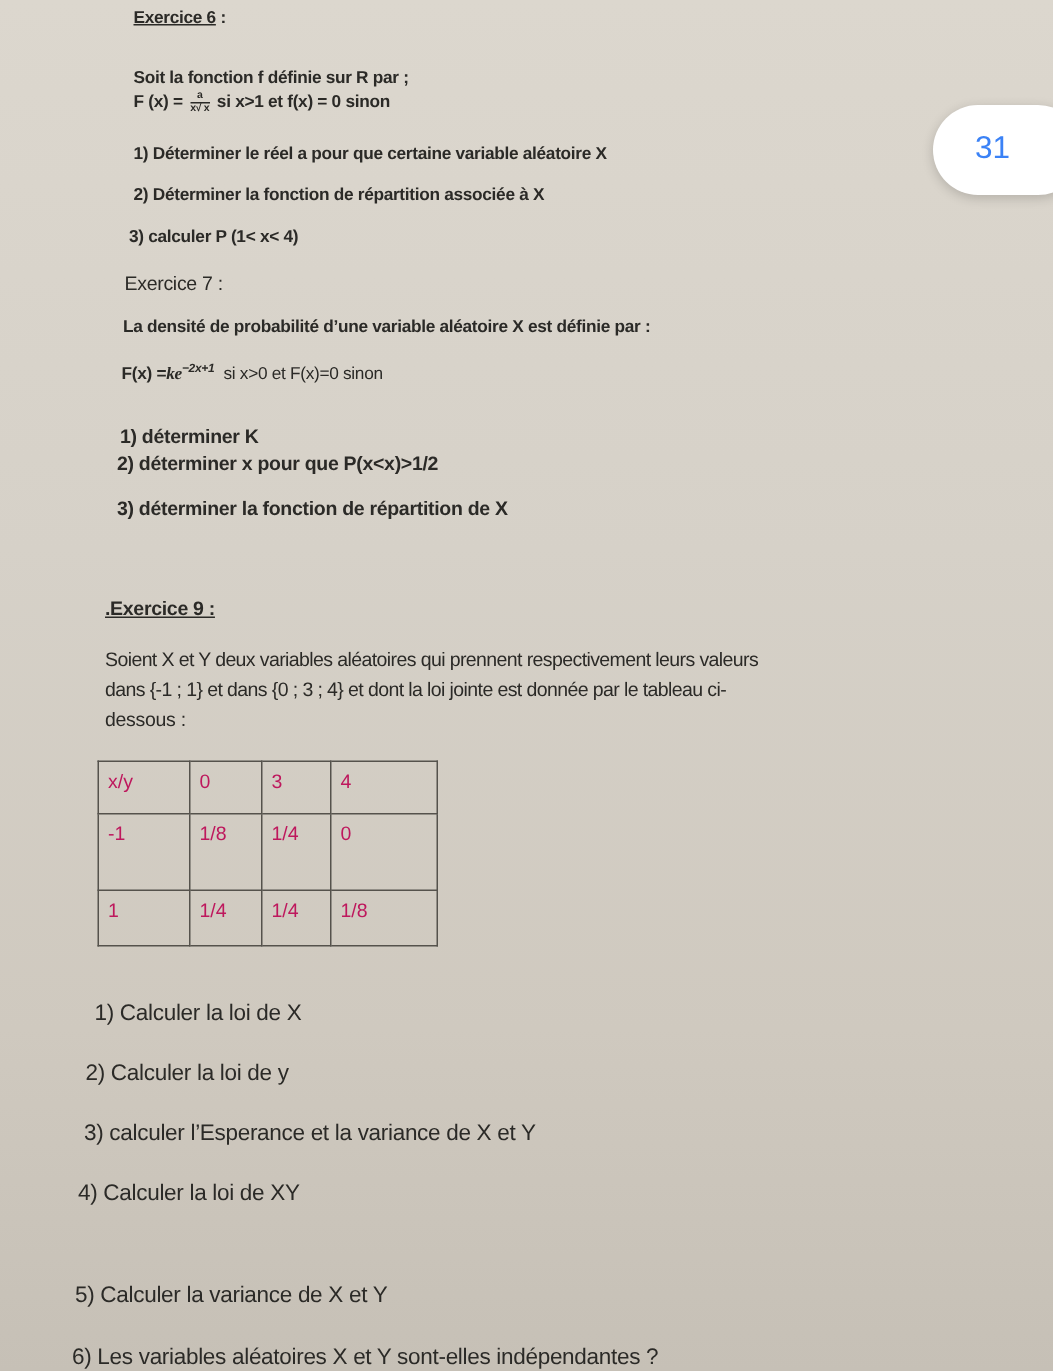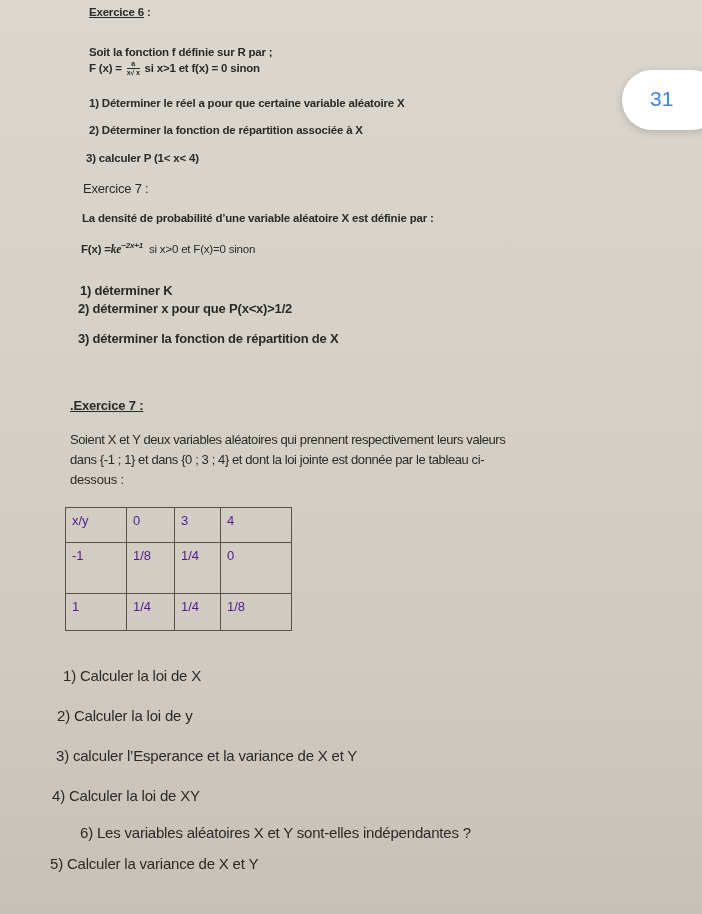--- a/index.html
+++ b/index.html
@@ -13,21 +13,21 @@
   .u{text-decoration:underline;}
   .frac{display:inline-block;vertical-align:middle;text-align:center;font-size:7px;line-height:8px;margin:0 2px;}
   .frac .num{display:block;border-bottom:1px solid #2b2a27;padding:0 3px;}
   .frac .den{display:block;}
   sup{font-size:8px;font-style:italic;}
   .it{font-style:italic;font-family:"Liberation Serif",serif;}
   .badge{position:absolute;left:622px;top:70px;width:100px;height:60px;background:#fff;border-radius:30px;
     box-shadow:0 2px 8px rgba(0,0,0,0.18);}
   .badge span{position:absolute;left:28px;top:17px;font-size:21px;color:#3b82f6;font-weight:normal;font-family:"Liberation Sans",sans-serif;}
   table{position:absolute;left:65px;top:507px;border-collapse:collapse;font-family:"Liberation Sans",sans-serif;}
-  td{border:1.4px solid #55524c;font-size:13px;padding:5px 6px;vertical-align:top;color:#4c1d95;}
+  td{border:1.4px solid #55524c;font-size:13px;padding:5px 6px;vertical-align:top;color:#be185d;}
   tr.r0 td{height:24px;}
   tr.r1 td{height:40px;}
   tr.r2 td{height:26px;}
   td.c0{width:48px;} td.c1{width:35px;} td.c2{width:33px;} td.c3{width:58px;}
 </style>
 </head>
 <body>
 
 <div class="badge">
     <span>31</span>
@@ -46,21 +46,21 @@
 
 <div class="t m" style="left:83px;top:181px;font-weight:normal;">Exercice 7 :</div>
 <div class="t s" style="left:82px;top:212px;">La densité de probabilité d’une variable aléatoire X est définie par :</div>
 <div class="t s" style="left:81px;top:241px;">
   <span>F(x) =</span><span class="it">ke</span><sup>−2x+1</sup>&nbsp;&nbsp;<span style="font-weight:normal;">si x&gt;0 et F(x)=0 sinon</span>
 </div>
 <div class="t m" style="left:80px;top:283px;">1) déterminer K</div>
 <div class="t m" style="left:78px;top:301px;">2) déterminer x pour que P(x&lt;x)&gt;1/2</div>
 <div class="t m" style="left:78px;top:331px;">3) déterminer la fonction de répartition de X</div>
 
-<div class="t m u" style="left:70px;top:398px;">.Exercice 7 :</div>
+<div class="t m u" style="left:70px;top:398px;">.Exercice 9 :</div>
 <div class="t m" style="left:70px;top:432px;font-weight:normal;letter-spacing:-0.4px;">Soient X et Y deux variables aléatoires qui prennent respectivement leurs valeurs</div>
 <div class="t m" style="left:70px;top:452px;font-weight:normal;letter-spacing:-0.4px;">dans {-1 ; 1} et dans {0 ; 3 ; 4} et dont la loi jointe est donnée par le tableau ci-</div>
 <div class="t m" style="left:70px;top:472px;font-weight:normal;">dessous :</div>
 
 <table>
   <tbody>
       <tr class="r0">
     <td class="c0">x/y</td>
     <td class="c1">0</td>
     <td class="c2">3</td>
@@ -79,13 +79,13 @@
     <td class="c3">1/8</td>
   </tr>
 </tbody>
   </table>
 
 <div class="t l" style="left:63px;top:667px;">1) Calculer la loi de X</div>
 <div class="t l" style="left:57px;top:707px;">2)  Calculer la loi de y</div>
 <div class="t l" style="left:56px;top:747px;">3) calculer l’Esperance et la variance de X et Y</div>
 <div class="t l" style="left:52px;top:787px;">4) Calculer la loi de XY</div>
 <div class="t l" style="left:50px;top:827px;margin-top:28px;">5)  Calculer la variance de X et Y</div>
-<div class="t l" style="left:48px;top:824px;margin-left:32px;">6) Les variables aléatoires X et Y sont-elles indépendantes ?</div>
+<div class="t l" style="left:48px;top:896px;">6) Les variables aléatoires X et Y sont-elles indépendantes ?</div>
 
 </body></html>

